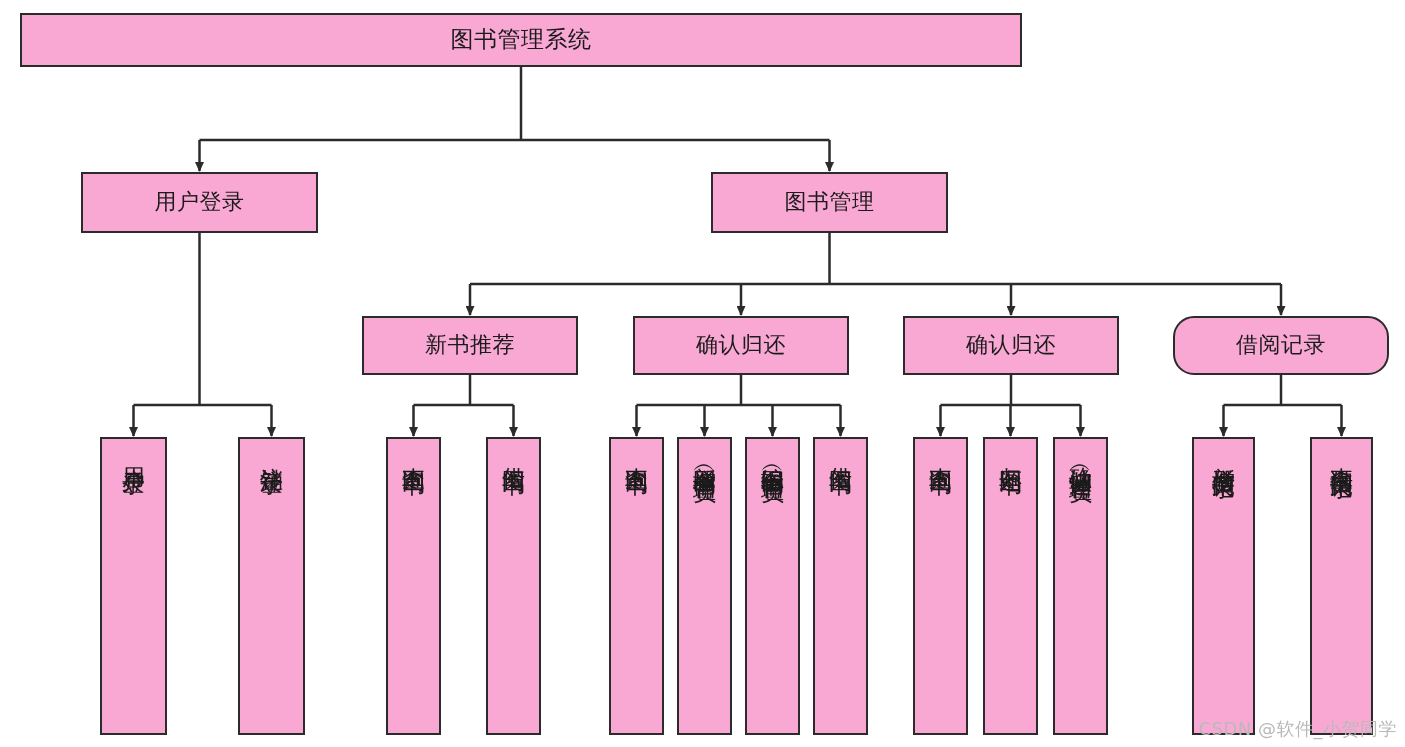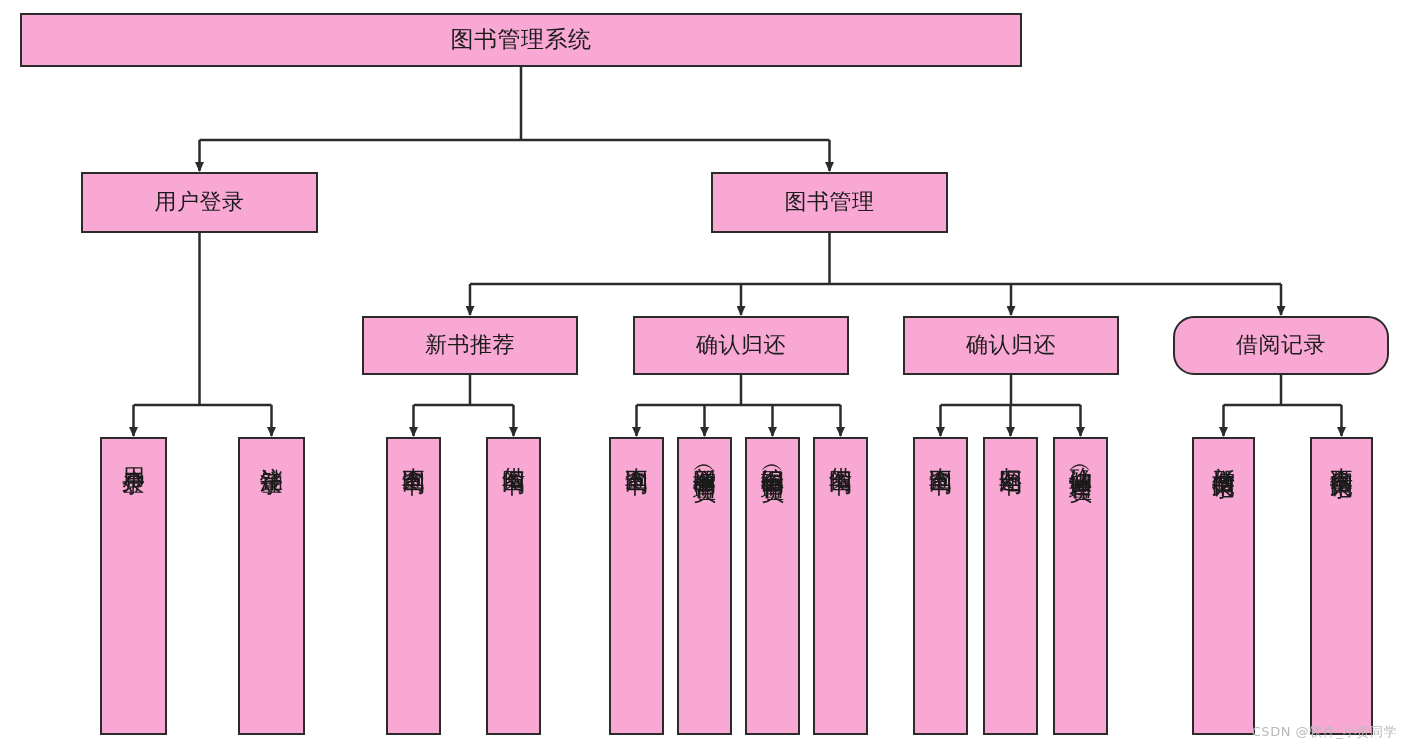--- a/index.html
+++ b/index.html
@@ -55,21 +55,21 @@
     text-orientation: upright;
     font-size: 23px;
     letter-spacing: 2px;
     line-height: 1;
   }
   .node.root .node-label { font-size: 23px; }
   #watermark {
     position: absolute;
     right: 8px;
     bottom: 6px;
-    font-size: 13px;
+    font-size: 18px;
     color: #b9b9b9;
     letter-spacing: 0.5px;
     z-index: 3;
     white-space: pre;
   }
 </style>
 </head>
 <body>
 
 <div id="diagram-root">

